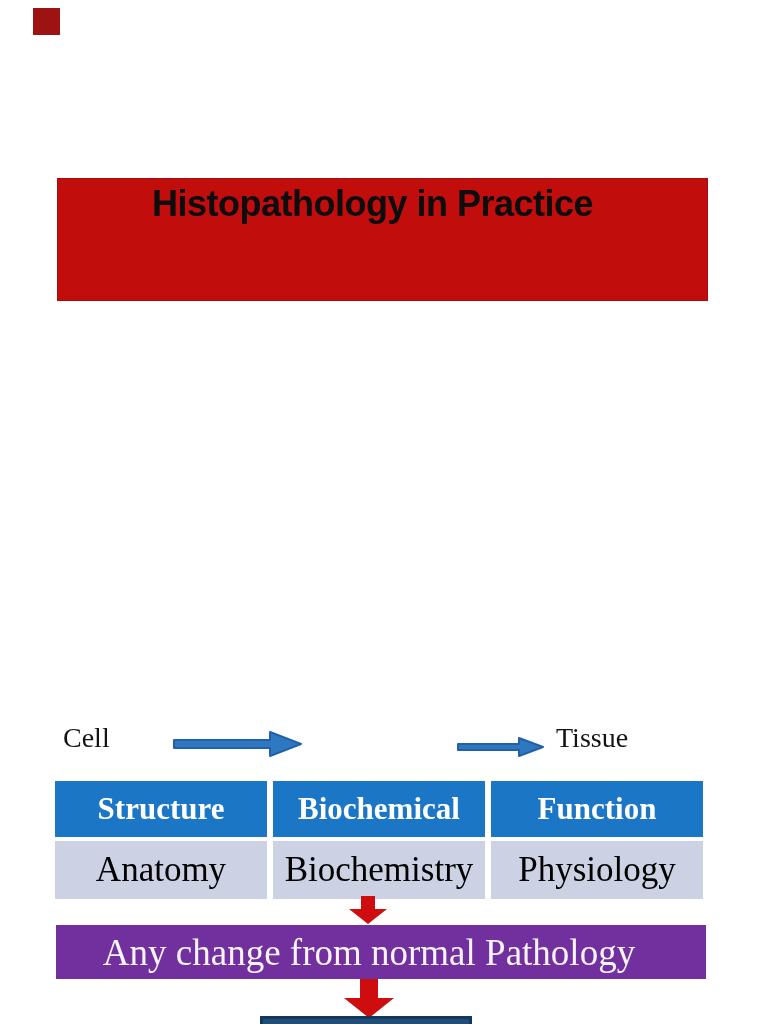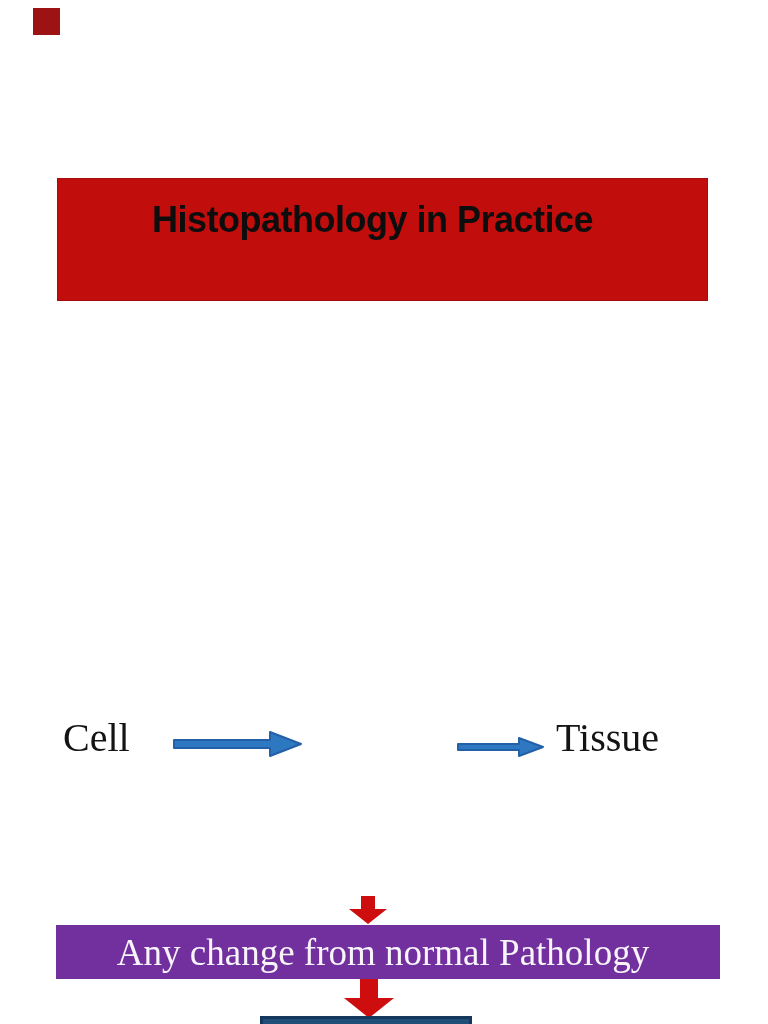--- a/index.html
+++ b/index.html
@@ -15,32 +15,32 @@
     background:#9d1212;
   }
   .title-banner{
     position:absolute;left:57px;top:178px;width:651px;height:123px;
     background:#c20d0d;
     border:1px solid #a50c0c;
     box-sizing:border-box;
     display:flex;justify-content:center;align-items:flex-start;
   }
   .title-text{
-    margin-top:20px;
+    margin-top:4px;
     font-family:"Liberation Sans", sans-serif;
     font-weight:bold;
     font-size:36px;
     letter-spacing:-0.5px;
     color:#0d0d0d;
     transform:translateX(-10px);
     white-space:nowrap;
   }
   .flow-label{
     position:absolute;
-    font-size:40px;color:#141414;
+    font-size:28px;color:#141414;
     line-height:44px;
     white-space:nowrap;
   }
   .flow-label.cell{left:63px;top:716px;}
   .flow-label.tissue{left:324px;top:716px;}
   .flow-label.organ{left:556px;top:716px;}
   .flow-arrow-1{position:absolute;left:172px;top:728px;}
   .flow-arrow-2{position:absolute;left:456px;top:734px;}
   .grid-table{
     position:absolute;left:55px;top:781px;width:648px;
@@ -60,21 +60,21 @@
     background:#ccd2e4;
     color:#000000;
     font-size:35px;
     display:flex;align-items:center;justify-content:center;
   }
   .down-arrow-small{position:absolute;left:349px;top:896px;}
   .down-arrow-large{position:absolute;left:344px;top:979px;}
   .pathology-banner{
     position:absolute;left:56px;top:925px;width:650px;height:54px;
     background:#71309e;
-    display:flex;align-items:center;justify-content:center;padding-left:14px;
+    display:flex;align-items:center;justify-content:center;
   }
   .pathology-text{
     color:#f8f4fa;
     font-size:37px;
     white-space:nowrap;
     transform:translateX(-12px);
   }
   .bottom-box{
     position:absolute;left:260px;top:1016px;width:212px;height:20px;
     background:#1f4e79;
@@ -99,20 +99,28 @@
     <polygon points="2,12 98,12 98,4 129,16 98,28 98,20 2,20" fill="#2e78c2" stroke="#2360a8" stroke-width="2" stroke-linejoin="round"></polygon>
   </svg>
 
 
   <svg class="flow-arrow-2" width="90" height="26" viewBox="0 0 90 26">
     <polygon points="2,10 63,10 63,4 87,13 63,22 63,16 2,16" fill="#2e78c2" stroke="#2360a8" stroke-width="2" stroke-linejoin="round"></polygon>
   </svg>
 
   <span class="flow-label organ">Tissue</span>
 
+  <div class="grid-table">
+    <div class="hcell">Structure</div>
+    <div class="hcell">Biochemical</div>
+    <div class="hcell">Function</div>
+    <div class="bcell">Anatomy</div>
+    <div class="bcell">Biochemistry</div>
+    <div class="bcell">Physiology</div>
+  </div>
 
   <svg class="down-arrow-small" width="38" height="28" viewBox="0 0 38 28">
     <polygon points="12,0 26,0 26,13 38,13 19,28 0,13 12,13" fill="#ce0e0e"></polygon>
   </svg>
 
   <div class="pathology-banner">
     <span class="pathology-text">Any change from normal Pathology</span>
   </div>
 
   <svg class="down-arrow-large" width="50" height="39" viewBox="0 0 50 39">

